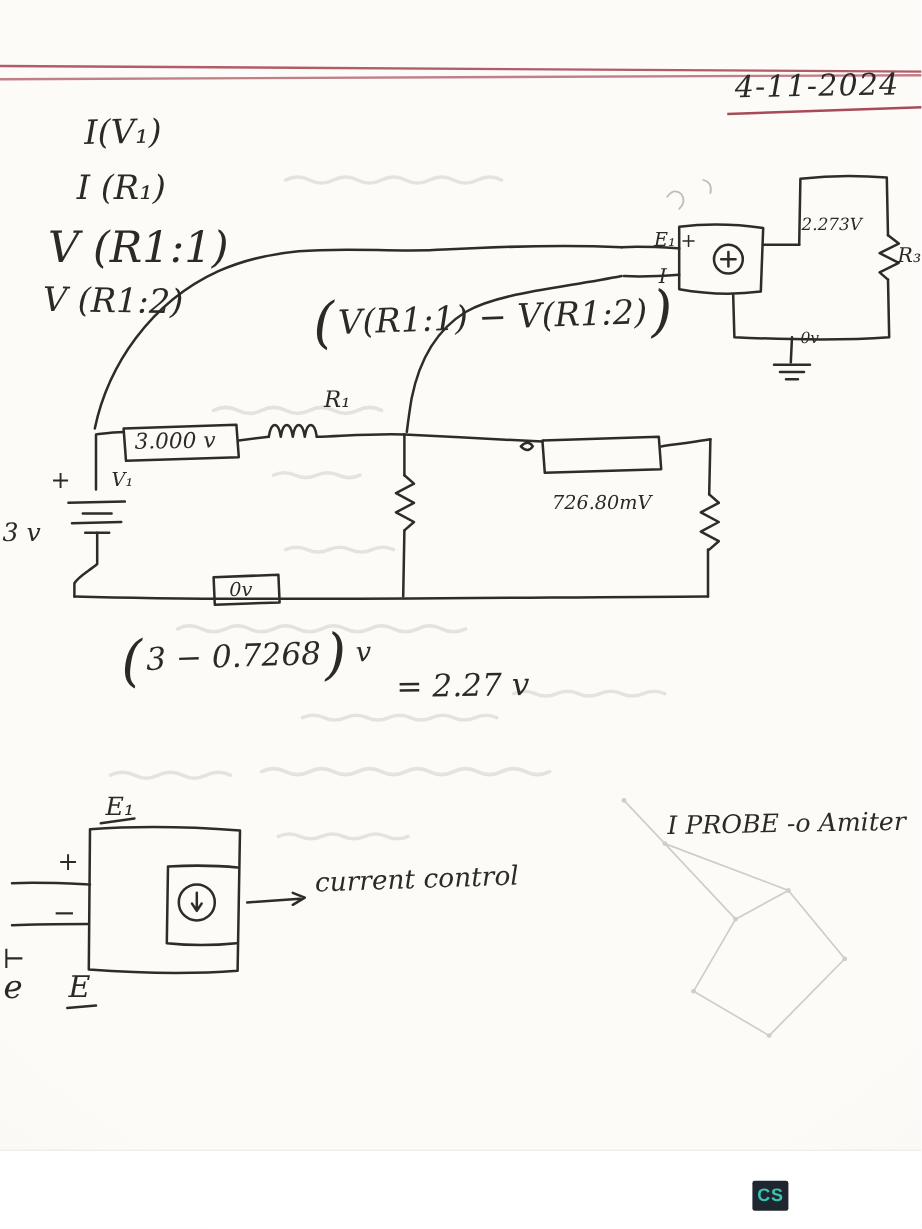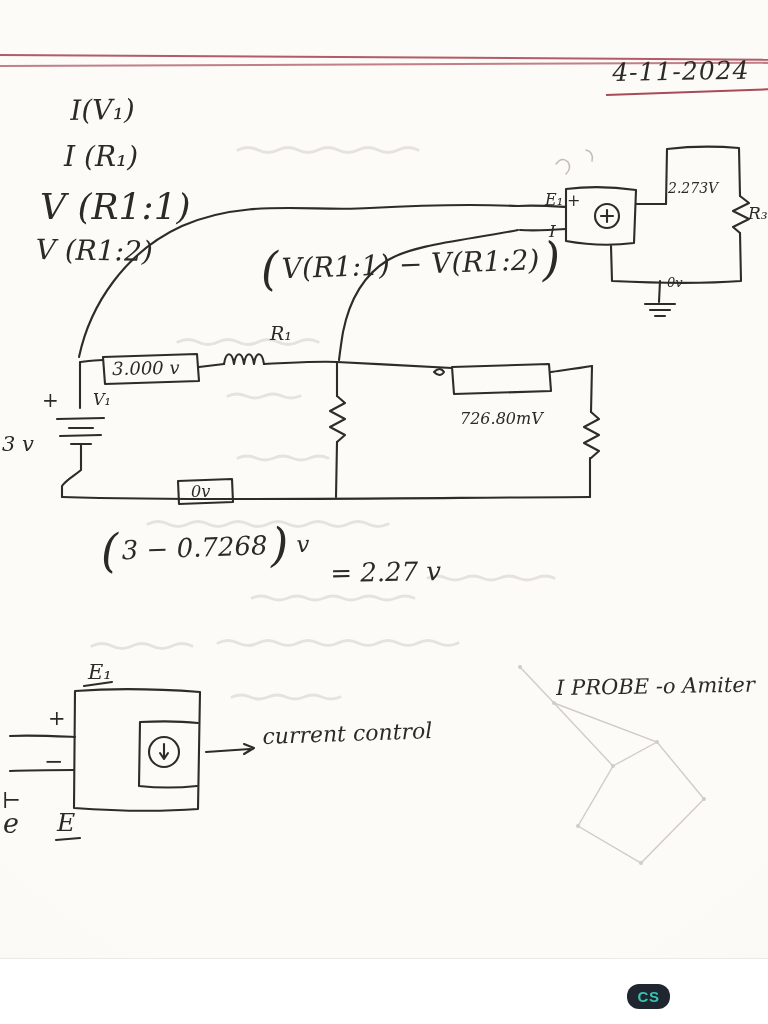--- a/index.html
+++ b/index.html
@@ -15,22 +15,22 @@
   .rule{position:absolute;background:#a84a57;transform-origin:left top;}
   .draw{position:absolute;left:0;top:0;}
   .expr{display:flex;align-items:center;}
   .bigp{font-size:46px;line-height:1;font-weight:400;}
   .expr-body{font-size:28px;padding:0 3px;}
   .calc-body{font-size:26px;padding:0 3px;}
   .calc-unit{font-size:23px;margin-left:8px;}
   .bottom-strip{position:absolute;left:0;top:958px;width:768px;height:66px;
     background:#ffffff;border-top:1px solid #eceae4;}
   .cs-badge{
-    position:absolute;left:627px;top:984px;width:43px;height:25px;
-    background:#20262f;border-radius:12px;display:flex;align-items:center;justify-content:center;
+    position:absolute;left:627px;top:984px;width:30px;height:25px;
+    background:#20262f;border-radius:2px;display:flex;align-items:center;justify-content:center;
     font-family:"Liberation Sans","DejaVu Sans",sans-serif;font-weight:bold;
     font-size:15px;color:#38c3b2;font-style:normal;letter-spacing:.5px;
   }
 </style>
 </head>
 <body>
 
 <div class="page">
 
   <div class="rule" style="left:0;top:54px;width:770px;height:2px;transform:rotate(0.35deg);opacity:.9;"></div>

